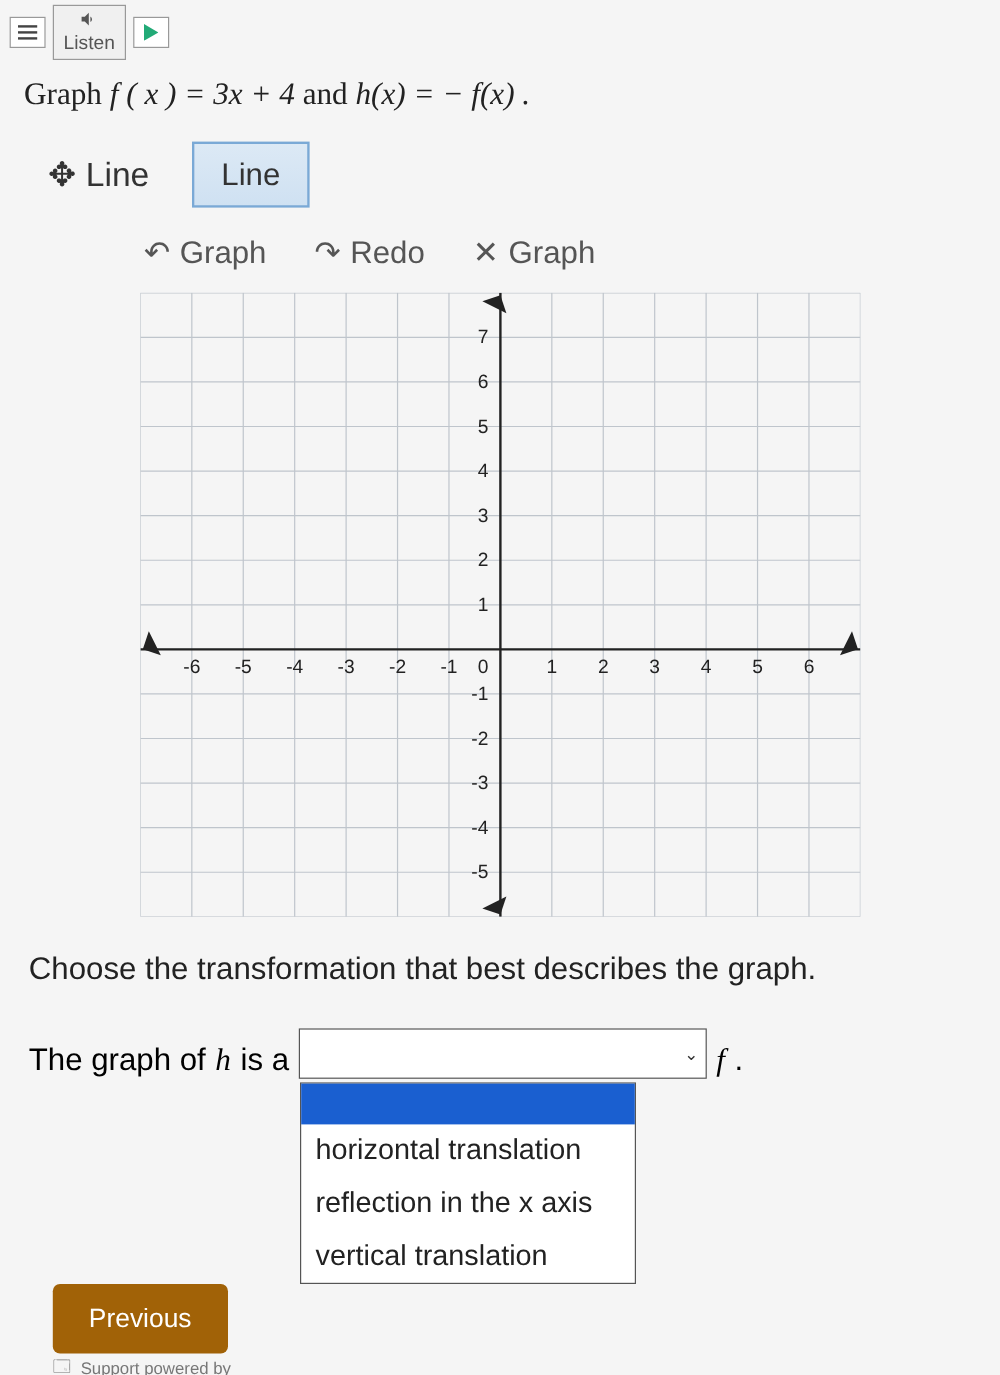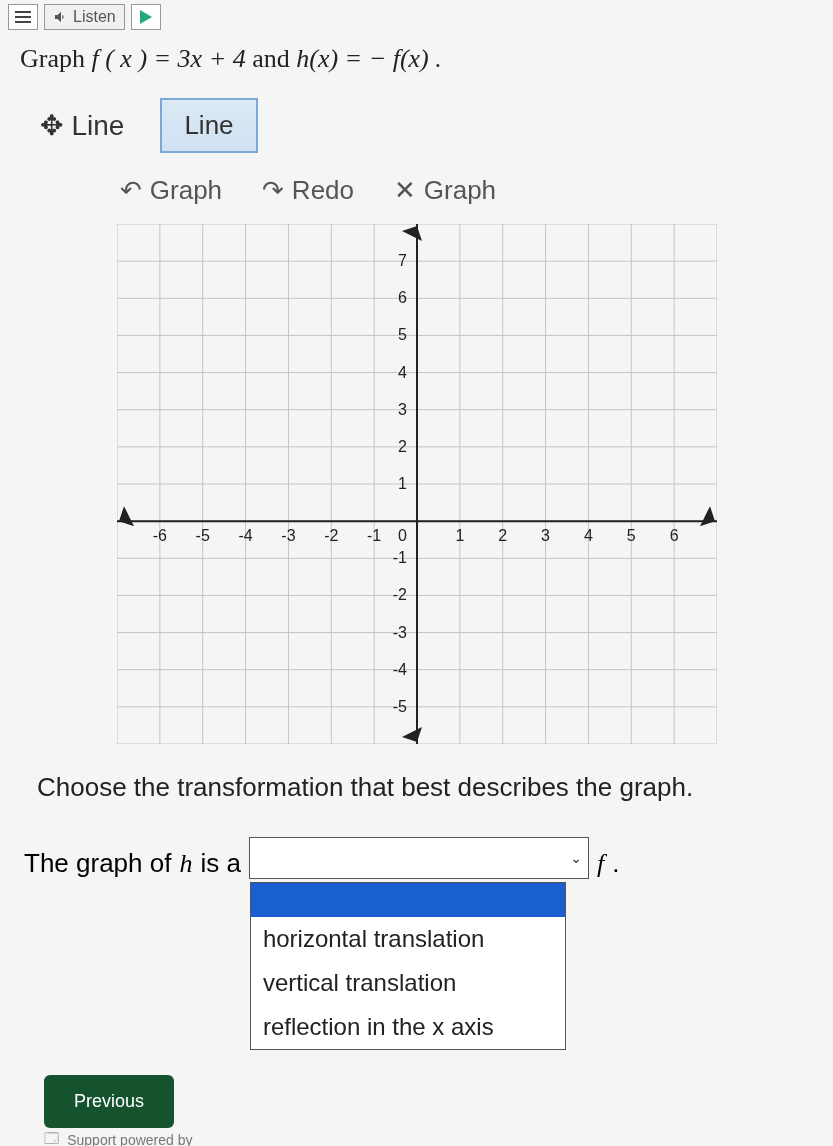--- a/index.html
+++ b/index.html
@@ -21,21 +21,21 @@
     width: 30px; height: 26px;
     border: 1px solid #999;
     background: #fff;
     display: flex; flex-direction: column; justify-content: center; align-items: center;
     gap: 3px;
   }
   .hamburger span { display:block; width:16px; height:2px; background:#444; }
   .listen-btn {
     display: flex; align-items: center; gap: 4px;
     border: 1px solid #999; background: #f0f0f0;
-    padding: 3px 8px; font-size: 16px; color: #555;
+    padding: 3px 8px; font-size: 16px; color: #555; flex-direction: column;
   }
   .listen-btn svg { width: 16px; height: 16px; }
   .play-btn {
     width: 30px; height: 26px;
     border: 1px solid #999; background:#fff;
     display:flex; align-items:center; justify-content:center;
   }
   .question {
     padding: 10px 10px 20px 20px;
     font-size: 26px;
@@ -73,63 +73,62 @@
     position: relative;
   }
   .graph-svg { width:100%; height:100%; }
   .grid-line { stroke: #bfc5cc; stroke-width:1; }
   .axis-line { stroke: #222; stroke-width:2; }
   .tick-label { font-size: 16px; fill:#222; font-family: Arial; }
   .transform-q {
     font-size: 26px;
     padding: 28px 24px 10px 24px;
     color: #222;
-    margin-left: 13px;
   }
   .answer-row {
     display:flex; align-items:flex-end; gap: 8px;
     padding: 24px 24px 0 24px;
     font-size: 26px;
   }
   .answer-row .select-box {
     width: 340px; height: 42px;
     border: 1px solid #555;
     background: #fff;
     display:flex; align-items:center; justify-content:flex-end;
     padding: 0 6px;
     position: relative;
   }
   .select-box .chev { font-size: 14px; color:#333; }
   .dropdown-panel {
     position:absolute;
     top: 44px; left:0;
-    width: 316px;
+    width: 280px;
     border: 1px solid #555;
     background:#fff;
     z-index: 5;
   }
   .dropdown-panel .opt-active {
     background: #1a5fd0;
     height: 34px;
   }
   .dropdown-panel .opt {
     padding: 8px 12px;
     font-size: 24px;
     color:#222;
   }
   .of-text { font-family: "Times New Roman", serif; }
   .prev-btn {
     position:absolute;
     left: 44px; bottom: 18px;
-    background: #14532d;
+    background: #a16207;
     color: #fff;
     border:none;
     border-radius: 6px;
     padding: 16px 30px;
-    font-size: 18px;
+    font-size: 22px;
   }
   .support-row {
     position:absolute;
     left: 44px; bottom: -6px;
     display:flex; align-items:center; gap:8px;
     font-size:14px; color:#777;
   }
   .ital { font-style: italic; font-family:"Times New Roman", serif;}
 </style>
 </head>
@@ -262,22 +261,22 @@
 
 <div class="answer-row">
   <span>The graph of </span>
   <span class="ital">h</span>
   <span> is a </span>
   <div class="select-box">
     <span class="chev">⌄</span>
     <div class="dropdown-panel">
       <div class="opt-active"></div>
       <div class="opt">horizontal translation</div>
+      <div class="opt">reflection in the x axis</div>
       <div class="opt">vertical translation</div>
-      <div class="opt">reflection in the x axis</div>
     </div>
   </div>
   <span class="ital">f</span>
   <span> .</span>
 </div>
 
 <button class="prev-btn">
   <span>Previous</span>
 </button>
 

